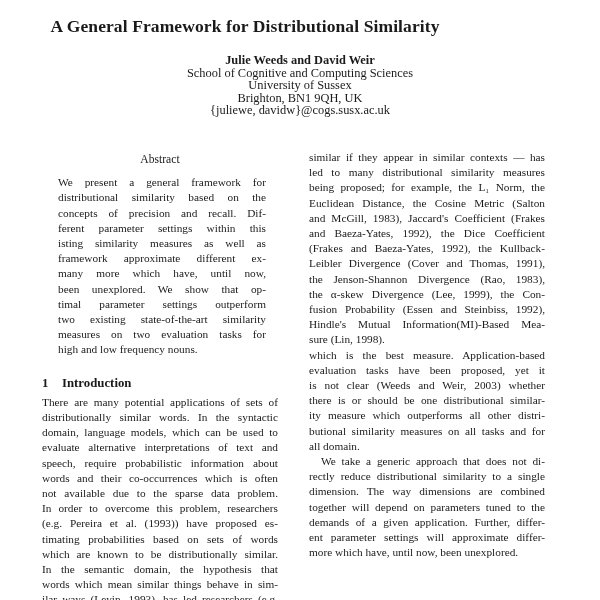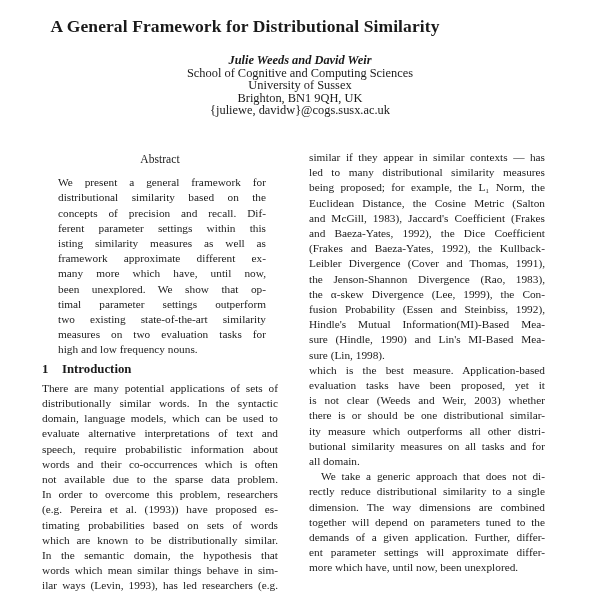--- a/index.html
+++ b/index.html
@@ -9,35 +9,35 @@
     color: #1a1a1a;
   }
   .title {
     position: absolute; top: 16px; left: 0; width: 490px; text-align: center;
     font-size: 17.5px; font-weight: bold; letter-spacing: 0.1px;
   }
   .authors-block {
     position: absolute; top: 54px; left: 0; width: 600px; text-align: center;
     font-size: 12.4px; line-height: 12.6px;
   }
-  .authors { font-weight: bold; font-style: italic; }
+  .authors { font-weight: bold; }
   .col-left {
     position: absolute; left: 42px; top: 152px; width: 236px;
     font-size: 11.3px; line-height: 15.2px; text-align: justify;
   }
   .col-right {
     position: absolute; left: 309px; top: 150px; width: 236px;
     font-size: 11.3px; line-height: 15.2px; text-align: justify;
   }
   .abstract-heading {
     text-align: center; font-weight: normal; font-size: 11.6px; margin: 0 0 8px 0;
   }
   .abstract-body { margin: 0 12px 0 16px; }
   .section-heading {
-    font-weight: bold; font-size: 12.8px; margin: 4px 0 4px 0;
+    font-weight: bold; font-size: 12.8px; margin: 18px 0 4px 0;
   }
   .section-heading .num { display: inline-block; width: 20px; }
   .line { display: block; text-align: justify; text-align-last: justify; white-space: nowrap; }
   .line.last { text-align-last: left; }
 </style>
 </head>
 <body>
 
 <div class="title">A General Framework for Distributional Similarity</div>
 
@@ -94,21 +94,20 @@
       <span class="line">being proposed; for example, the L₁ Norm, the</span>
       <span class="line">Euclidean Distance, the Cosine Metric (Salton</span>
       <span class="line">and McGill, 1983), Jaccard's Coefficient (Frakes</span>
       <span class="line">and Baeza-Yates, 1992), the Dice Coefficient</span>
       <span class="line">(Frakes and Baeza-Yates, 1992), the Kullback-</span>
       <span class="line">Leibler Divergence (Cover and Thomas, 1991),</span>
       <span class="line">the Jenson-Shannon Divergence (Rao, 1983),</span>
       <span class="line">the α-skew Divergence (Lee, 1999), the Con-</span>
       <span class="line">fusion Probability (Essen and Steinbiss, 1992),</span>
       <span class="line">Hindle's Mutual Information(MI)-Based Mea-</span>
-      <span class="line">sure (Hindle, 1990) and Lin's MI-Based Mea-</span>
       <span class="line last">sure (Lin, 1998).</span>
     </div>
     <div>
       <span class="line">which is the best measure. Application-based</span>
       <span class="line">evaluation tasks have been proposed, yet it</span>
       <span class="line">is not clear (Weeds and Weir, 2003) whether</span>
       <span class="line">there is or should be one distributional similar-</span>
       <span class="line">ity measure which outperforms all other distri-</span>
       <span class="line">butional similarity measures on all tasks and for</span>
       <span class="line last">all domain.</span>

